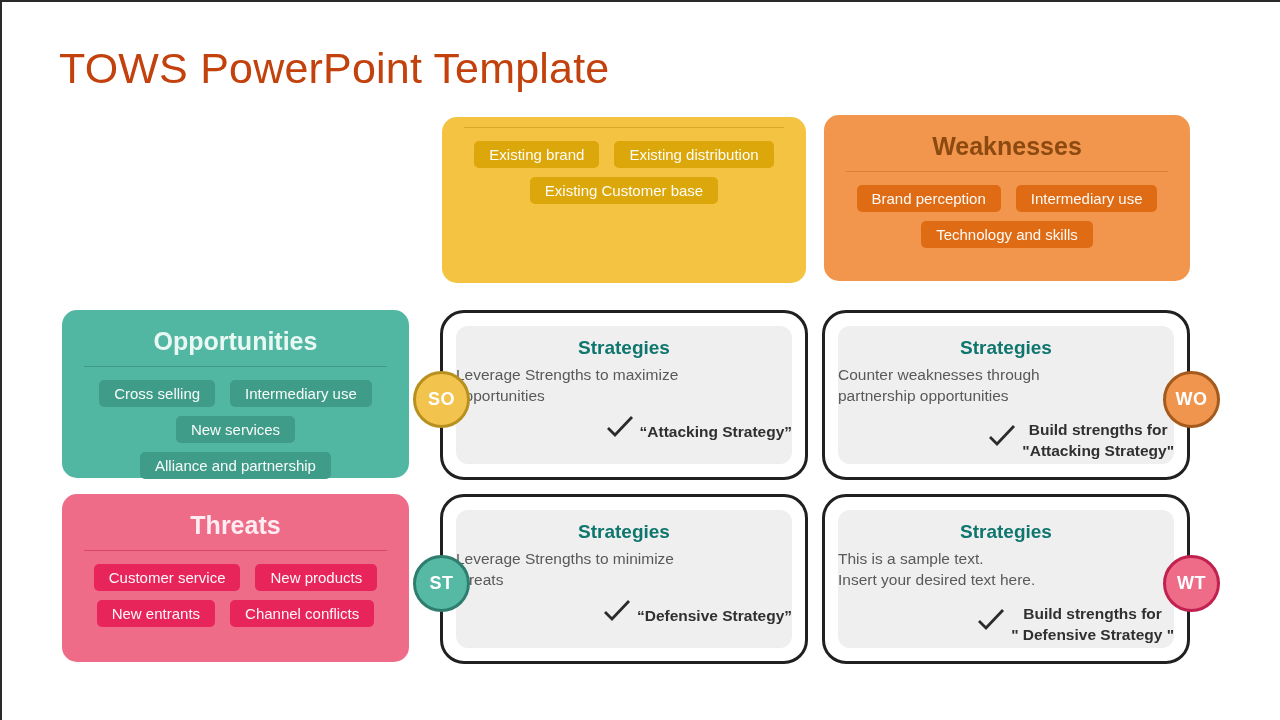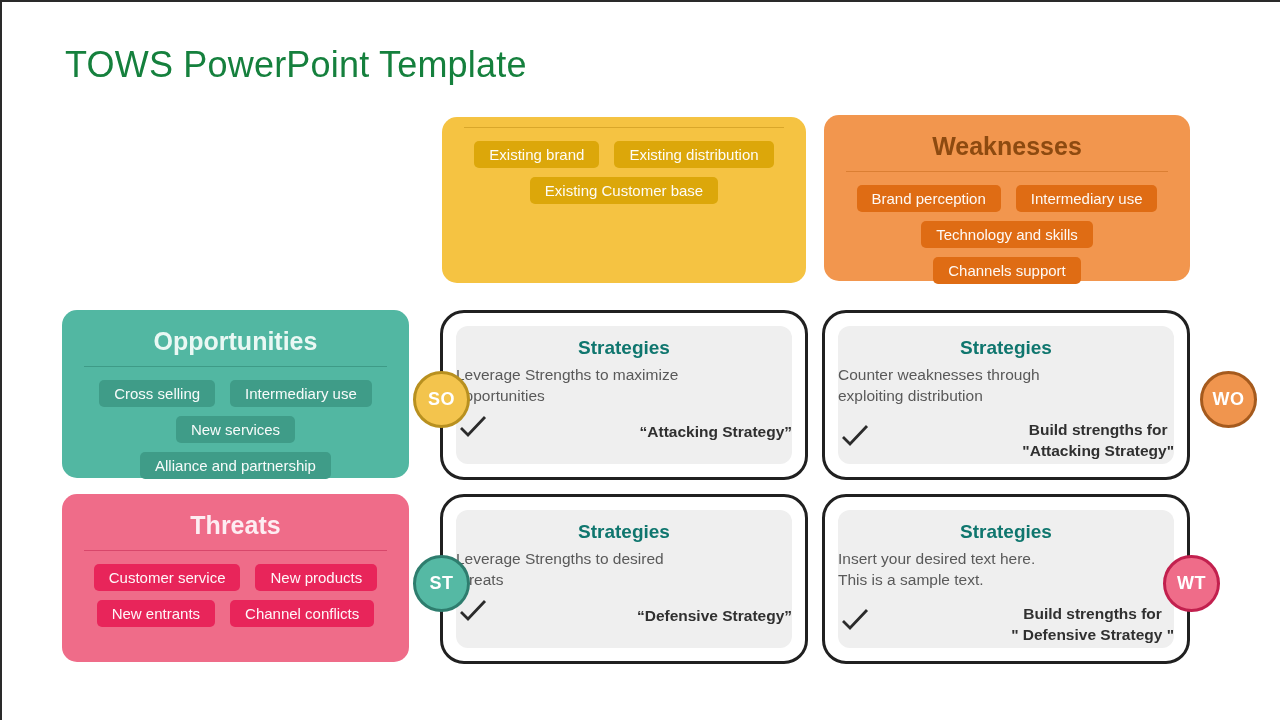--- a/index.html
+++ b/index.html
@@ -8,22 +8,22 @@
     background:#ffffff;
     font-family:"Liberation Sans", sans-serif;
     position:relative; overflow:hidden;
   }
   .slide { position:absolute; inset:0; }
 
   .edge-left { position:absolute; left:0; top:0; width:2px; height:720px; background:#2a2a2a; }
   .edge-top  { position:absolute; left:0; top:0; width:1280px; height:2px; background:#2a2a2a; }
 
   .page-title {
-    position:absolute; left:65px; top:44px;
-    font-size:36px; color:#15803d; letter-spacing:0.2px;
+    position:absolute; left:59px; top:44px;
+    font-size:43px; color:#c2410c; letter-spacing:0.2px;
   }
 
   
   .qbox { position:absolute; border-radius:15px; }
   .qtitle { text-align:center; font-weight:bold; font-size:25px; margin-top:17px; }
   .qline { height:1px; margin:10px 22px 13px 22px; }
   .qpills { display:flex; flex-wrap:wrap; justify-content:center; column-gap:15px; row-gap:9px; padding:0 18px; }
   .pill {
     border-radius:5px; color:rgba(255,255,255,0.96);
     font-size:15px; padding:4px 15px; white-space:nowrap; line-height:19px;
@@ -53,21 +53,21 @@
   .sbox {
     position:absolute; width:368px; height:170px; box-sizing:border-box;
     background:#ffffff; border:3px solid #202020; border-radius:24px;
   }
   .sinner {
     position:absolute; left:13px; right:13px; top:13px; bottom:13px;
     background:#EFEFEF; border-radius:12px; padding-top:11px; box-sizing:border-box;
   }
   .stitle { text-align:center; font-weight:bold; font-size:19px; color:#0f766e; }
   .sdesc  { text-align:left; font-size:15.5px; color:#595959; line-height:21px; margin-top:5px; }
-  .tagrow { display:flex; justify-content:space-between; align-items:center; gap:13px; margin-top:13px; }
+  .tagrow { display:flex; justify-content:flex-end; align-items:center; gap:13px; margin-top:13px; }
   .check  { position:relative; width:24px; height:24px; flex:0 0 24px; }
   .check-dot { width:24px; height:24px; border-radius:50%; }
   .check svg { position:absolute; left:1px; top:-5px; overflow:visible; }
   .tagtext { font-weight:bold; font-size:15.5px; color:#303030; line-height:21px; text-align:center; }
   .tag-line:empty { display:none; }
 
   #sbox-so { left:440px; top:310px; }
   #sbox-wo { left:822px; top:310px; }
   #sbox-st { left:440px; top:494px; }
   #sbox-wt { left:822px; top:494px; }
@@ -78,21 +78,21 @@
   #sbox-wt .check-dot { background:#EF6C89; }
 
   
   .badge {
     position:absolute; width:57px; height:57px; border-radius:50%;
     display:flex; align-items:center; justify-content:center;
     color:#fff; font-weight:bold; font-size:18px;
     border:3px solid; box-sizing:border-box; letter-spacing:0.5px;
   }
   #badge-so { left:413px;  top:371px; background:#F3C44D; border-color:#B8901F; }
-  #badge-wo { left:1200px; top:371px; background:#F0954E; border-color:#A55A1D; }
+  #badge-wo { left:1163px; top:371px; background:#F0954E; border-color:#A55A1D; }
   #badge-st { left:413px;  top:555px; background:#55B9A4; border-color:#2E7D6E; }
   #badge-wt { left:1163px; top:555px; background:#EF6C89; border-color:#C2204E; }
 </style>
 </head>
 <body>
 
 <div class="slide">
 
   <div class="edge-left"></div>
   <div class="edge-top"></div>
@@ -108,21 +108,20 @@
     </div>
   </div>
 
   <div class="qbox" id="box-weaknesses">
     <div class="qtitle">Weaknesses</div>
     <div class="qline"></div>
     <div class="qpills">
       <span class="pill">Brand perception</span>
       <span class="pill">Intermediary use</span>
       <span class="pill">Technology and skills</span>
-      <span class="pill">Channels support</span>
     </div>
   </div>
 
   <div class="qbox" id="box-opportunities">
     <div class="qtitle">Opportunities</div>
     <div class="qline"></div>
     <div class="qpills">
       <span class="pill">Cross selling</span>
       <span class="pill">Intermediary use</span>
       <span class="pill">New services</span>
@@ -161,42 +160,42 @@
         </span>
       </div>
     </div>
   </div>
 
   <div class="sbox" id="sbox-wo">
     <div class="sinner">
       <div class="stitle">Strategies</div>
       <div class="sdesc">
         <div>Counter weaknesses through</div>
-        <div>exploiting distribution</div>
+        <div>partnership opportunities</div>
       </div>
       <div class="tagrow">
         <span class="check">
           <span class="check-dot"></span>
           <svg width="30" height="26" viewBox="0 0 30 26">
               <path d="M4 14 L11 21 L28 3" fill="none" stroke="#2b2b2b" stroke-width="2.8"></path>
             </svg>
         </span>
         <span class="tagtext">
           <div class="tag-line">Build strengths for</div>
           <div class="tag-line">"Attacking Strategy"</div>
         </span>
       </div>
     </div>
   </div>
 
   <div class="sbox" id="sbox-st">
     <div class="sinner">
       <div class="stitle">Strategies</div>
       <div class="sdesc">
-        <div>Leverage Strengths to desired</div>
+        <div>Leverage Strengths to minimize</div>
         <div>threats</div>
       </div>
       <div class="tagrow">
         <span class="check">
           <span class="check-dot"></span>
           <svg width="30" height="26" viewBox="0 0 30 26">
               <path d="M4 14 L11 21 L28 3" fill="none" stroke="#2b2b2b" stroke-width="2.8"></path>
             </svg>
         </span>
         <span class="tagtext">
@@ -204,22 +203,22 @@
 
         </span>
       </div>
     </div>
   </div>
 
   <div class="sbox" id="sbox-wt">
     <div class="sinner">
       <div class="stitle">Strategies</div>
       <div class="sdesc">
+        <div>This is a sample text.</div>
         <div>Insert your desired text here.</div>
-        <div>This is a sample text.</div>
       </div>
       <div class="tagrow">
         <span class="check">
           <span class="check-dot"></span>
           <svg width="30" height="26" viewBox="0 0 30 26">
               <path d="M4 14 L11 21 L28 3" fill="none" stroke="#2b2b2b" stroke-width="2.8"></path>
             </svg>
         </span>
         <span class="tagtext">
           <div class="tag-line">Build strengths for</div>

